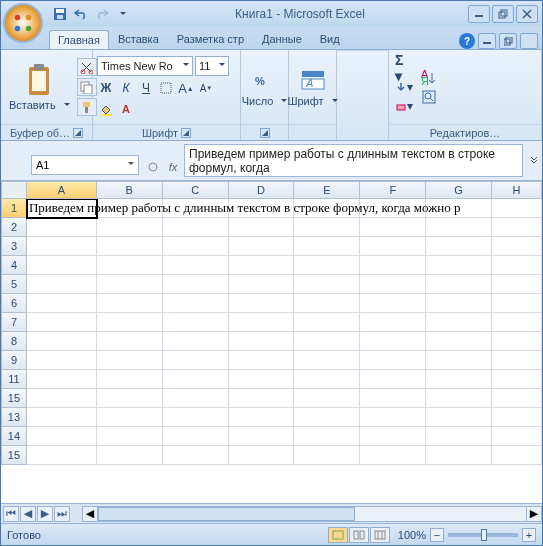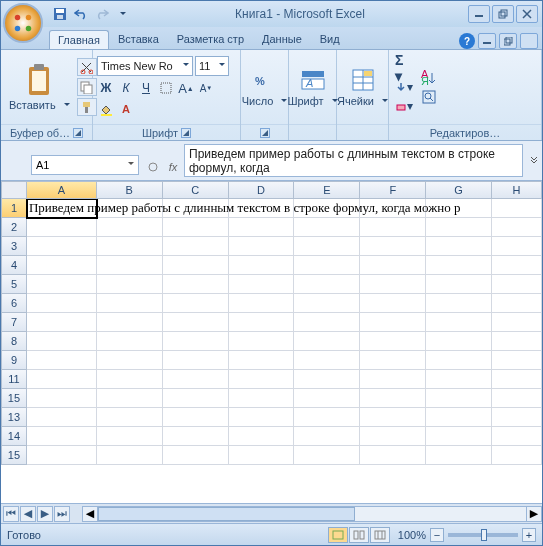--- a/index.html
+++ b/index.html
@@ -288,35 +288,20 @@
         <div class="big-btn-label">
             <span>Шрифт</span>
             <span class="dd-arrow"></span>
           </div>
       </div>
     </div>
     <div class="group-label"></div>
   </div>
 
   <div class="group" style="width:52px">
-    <div class="group-body" style="justify-content:center">
-      <div class="big-btn">
-        <svg width="26" height="26">
-            <rect x="3" y="3" width="20" height="20" fill="#fff" stroke="#4a86c7"></rect>
-            <line x1="3" y1="10" x2="23" y2="10" stroke="#4a86c7"></line>
-            <line x1="3" y1="16" x2="23" y2="16" stroke="#4a86c7"></line>
-            <line x1="13" y1="3" x2="13" y2="23" stroke="#4a86c7"></line>
-            <rect x="14" y="4" width="8" height="5" fill="#f6d471"></rect>
-          </svg>
-        <div class="big-btn-label">
-            <span>Ячейки</span>
-            <span class="dd-arrow"></span>
-          </div>
-      </div>
-    </div>
     <div class="group-label"></div>
   </div>
 
   <div class="group" style="flex:1">
     <div class="group-body">
       <div class="sigma-col">
         <div class="fbtn" style="font-size:14px;font-weight:bold">Σ ▾</div>
         <div class="fbtn"><svg width="12" height="12">
               <path d="M6 2 L6 9 M3 6 L6 9 L9 6" fill="none" stroke="#3a6aa8" stroke-width="1.5"></path>
             </svg>▾</div>

